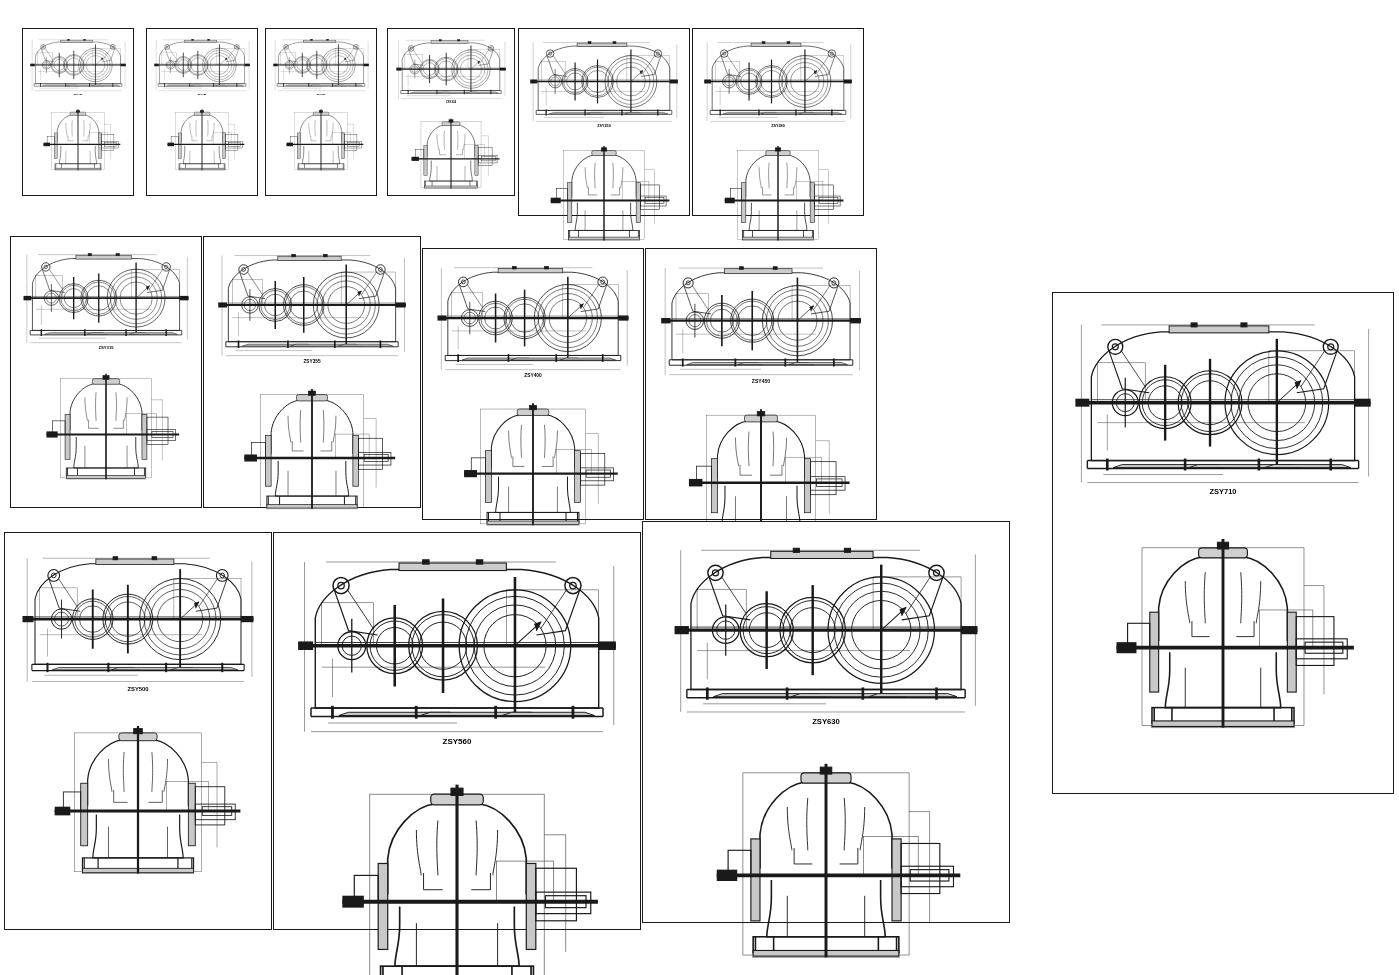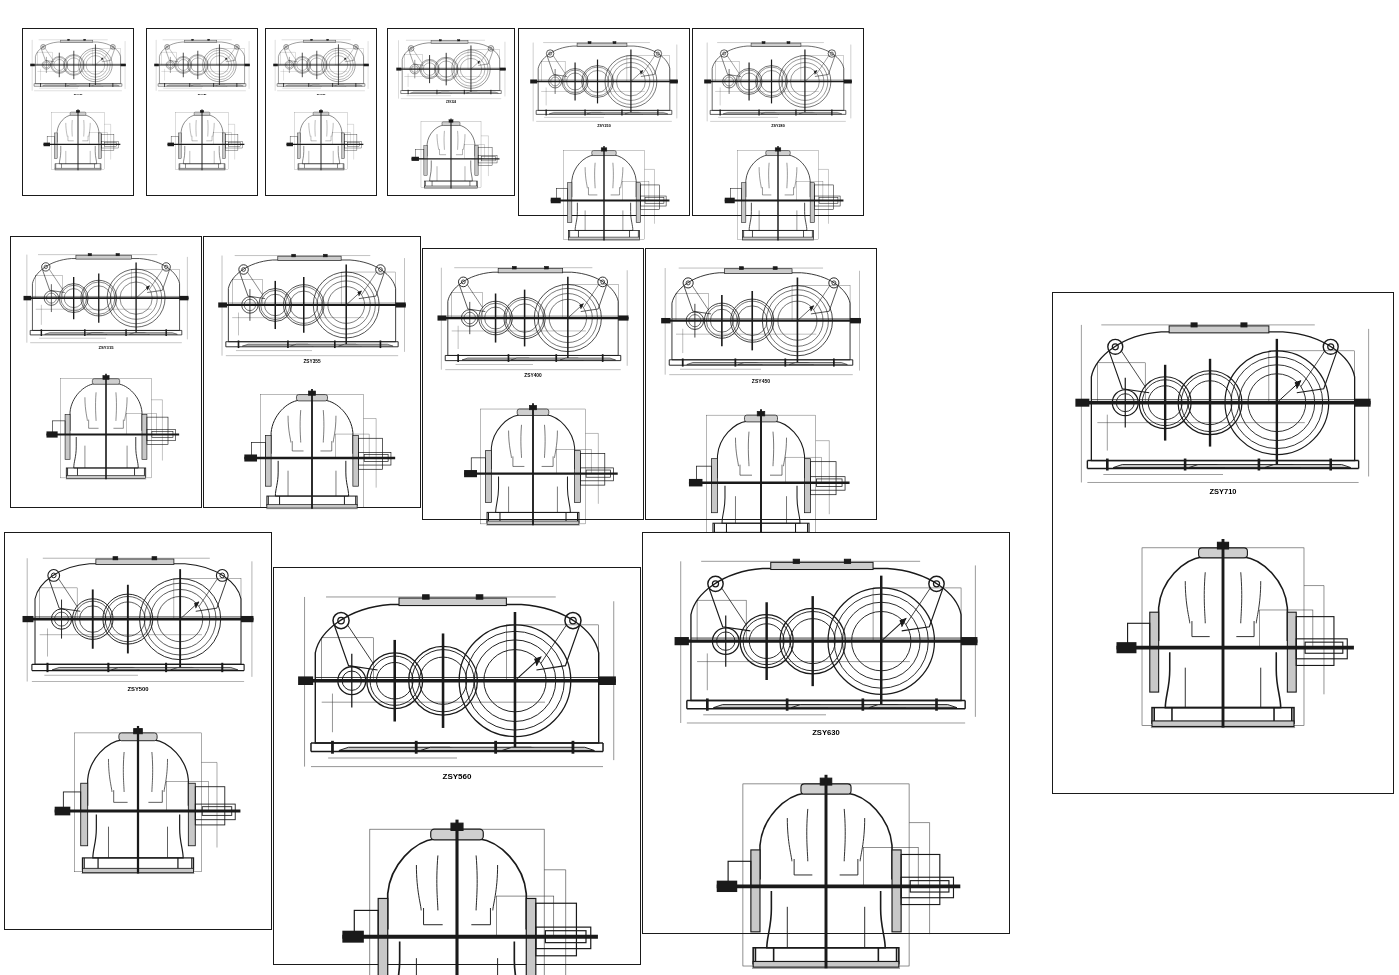--- a/index.html
+++ b/index.html
@@ -1779,21 +1779,21 @@
             <g>
               <path d="M-1,108 L213,108" stroke="#1a1a1a" stroke-width="3.4" fill="none"></path>
               <rect x="-1" y="103" width="18" height="10" fill="#1a1a1a"></rect>
               <rect x="169" y="103" width="34" height="10" fill="none" stroke="#1a1a1a" stroke-width="1"></rect>
             </g>
             <path d="M95,10 L95,180" stroke="#1a1a1a" stroke-width="2.6" fill="none"></path>
           </g>
         </g>
       </svg>
     </div>
-    <div class="panel" style="left: 273px; top: 532px; width: 368px; height: 398px; margin-top: 35px;">
+    <div class="panel" style="left: 273px; top: 532px; width: 368px; height: 398px;">
       <svg class="dwg" width="368" height="398" viewBox="0 0 368 398">
         <g transform="translate(22.080000000000013,13.930000000000001) scale(1.0794666666666666)">
           <g>
             <g stroke="#1a1a1a" stroke-width="0.5" fill="none" opacity="0.85">
               <path d="M8,14 L8,172"></path>
               <path d="M296,18 L296,166"></path>
               <path d="M14,172 L286,172"></path>
               <path d="M30,164 L150,164"></path>
               <path d="M28,14 L242,14"></path>
               <rect x="24" y="52" width="48" height="40"></rect>
@@ -1940,21 +1940,21 @@
             <g>
               <path d="M-1,108 L213,108" stroke="#1a1a1a" stroke-width="3.4" fill="none"></path>
               <rect x="-1" y="103" width="18" height="10" fill="#1a1a1a"></rect>
               <rect x="169" y="103" width="34" height="10" fill="none" stroke="#1a1a1a" stroke-width="1"></rect>
             </g>
             <path d="M95,10 L95,180" stroke="#1a1a1a" stroke-width="2.6" fill="none"></path>
           </g>
         </g>
       </svg>
     </div>
-    <div class="panel" style="left: 642px; top: 532px; width: 368px; height: 402px;">
+    <div class="panel" style="left: 642px; top: 521px; width: 368px; height: 402px;">
       <svg class="dwg" width="368" height="422" viewBox="0 0 368 422">
         <g transform="translate(22.080000000000013,14.770000000000001) scale(1.0794666666666666)">
           <g>
             <g stroke="#1a1a1a" stroke-width="0.5" fill="none" opacity="0.85">
               <path d="M8,14 L8,172"></path>
               <path d="M296,18 L296,166"></path>
               <path d="M14,172 L286,172"></path>
               <path d="M30,164 L150,164"></path>
               <path d="M28,14 L242,14"></path>
               <rect x="24" y="52" width="48" height="40"></rect>

